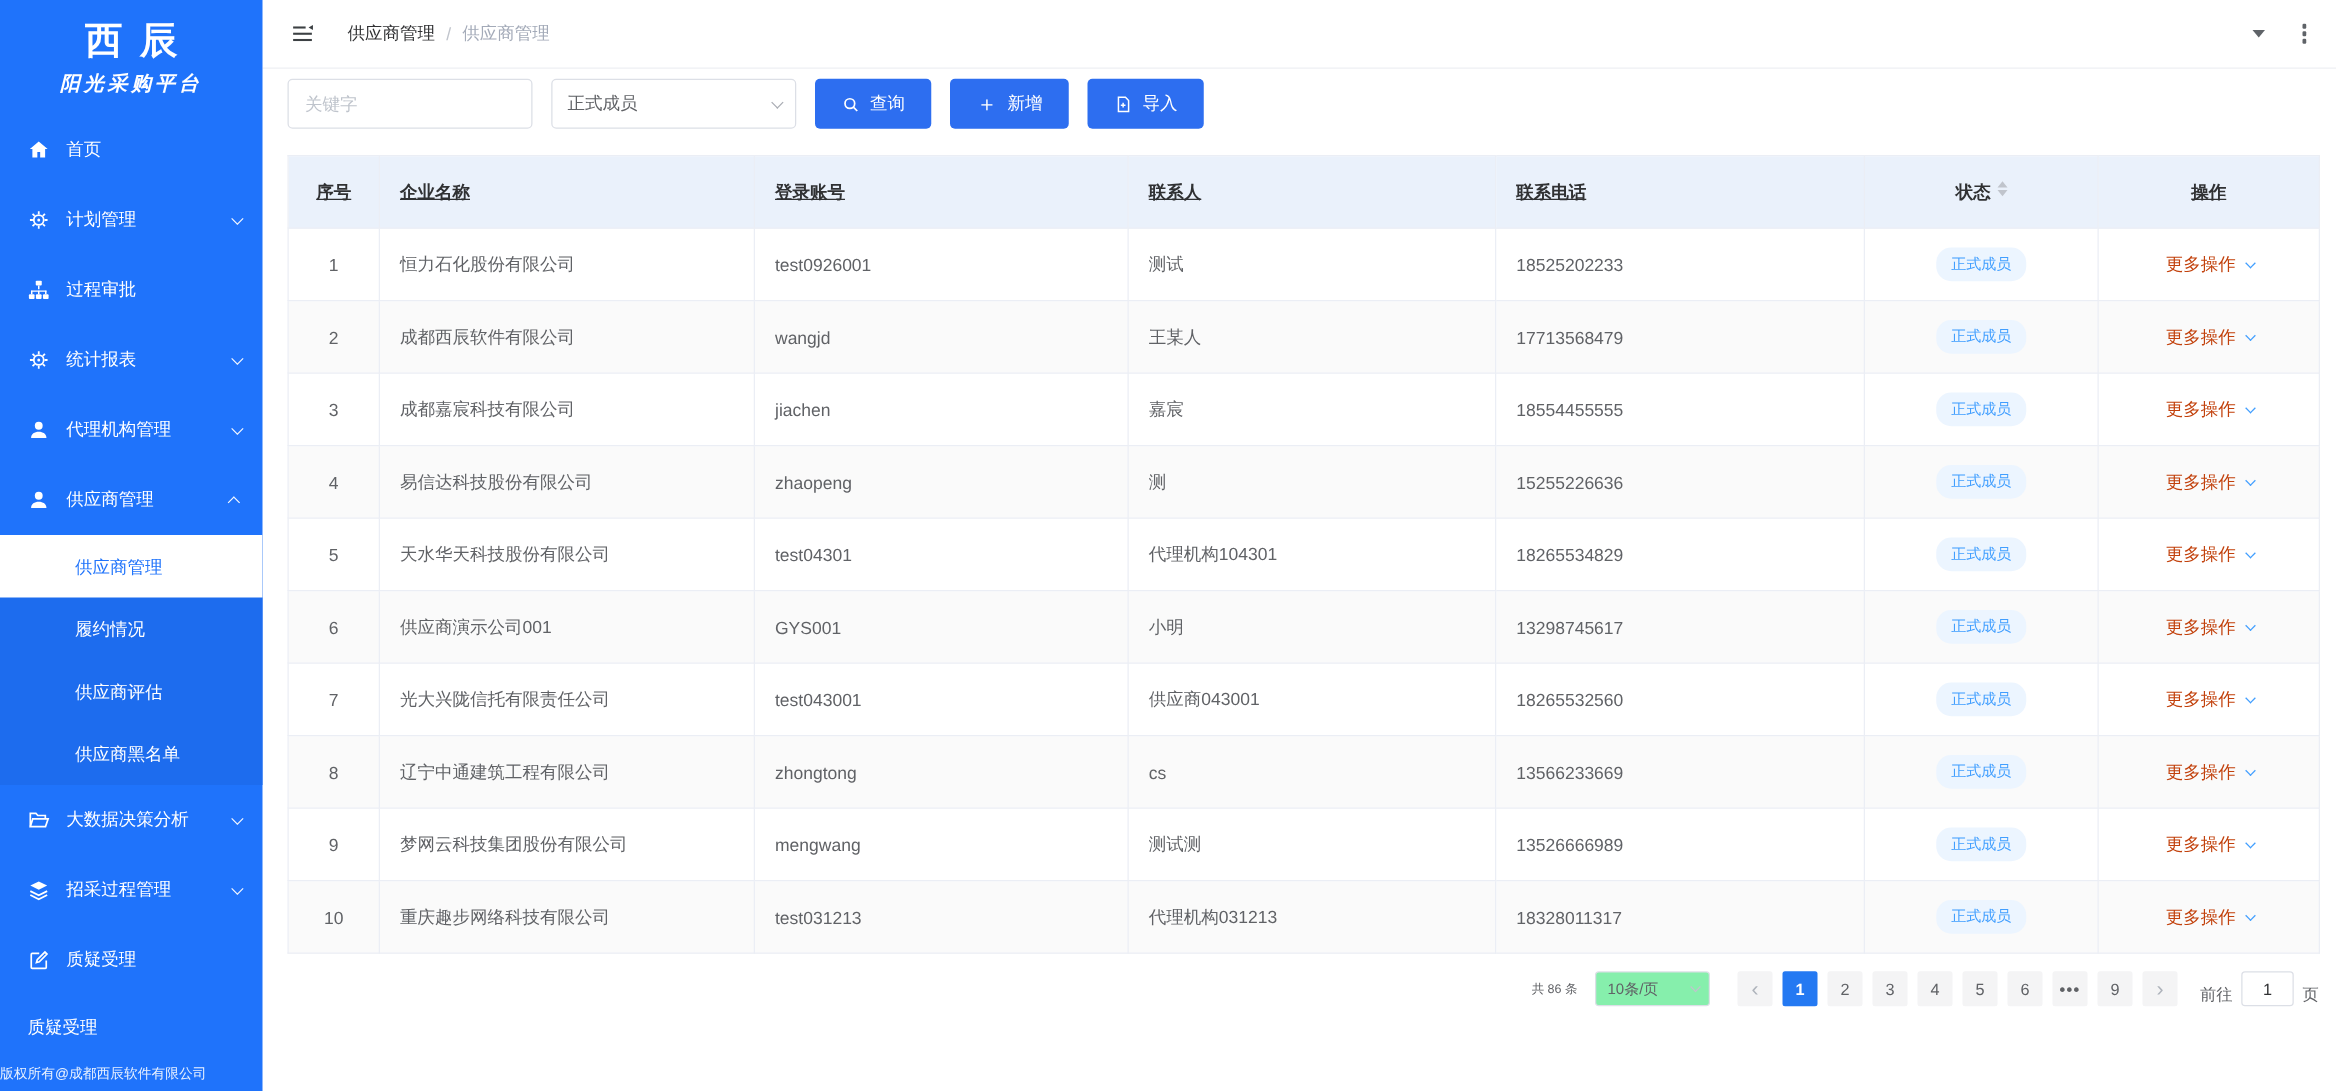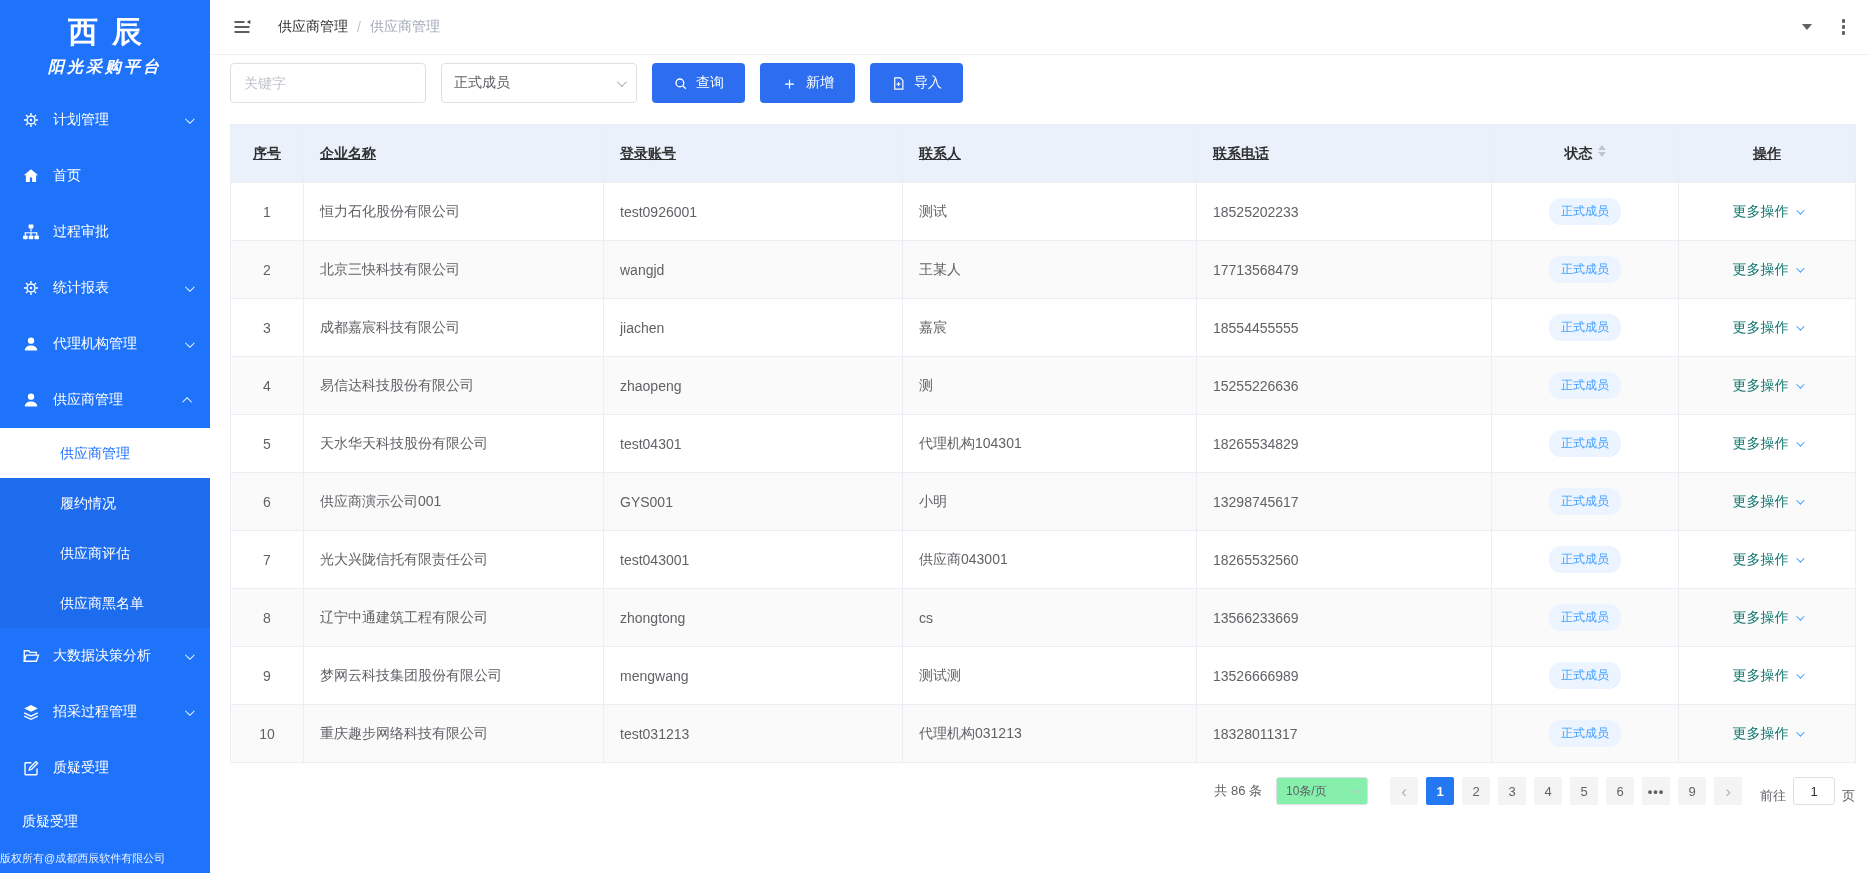--- a/index.html
+++ b/index.html
@@ -57,62 +57,62 @@
   th { background:#eaf1fb; color:#303133; font-weight:bold; text-align:left;text-decoration:underline; }
   td { color:#606266; background:#fff; }
   tr.stripe td { background:#fafafa; }
   .col-no, .col-status, .col-op { text-align:center !important; }
   .th-inner { display:inline-flex; align-items:flex-start; gap:5px; }
   .sort { display:inline-flex; flex-direction:column; gap:2px; }
   .sort i { width:0; height:0; border-left:4px solid transparent; border-right:4px solid transparent; }
   .sort .asc { border-bottom:5px solid #c0c4cc; }
   .sort .desc { border-top:5px solid #c0c4cc; }
   .badge { display:inline-block; background:#ecf5ff; color:#409eff; font-size:12px; padding:5px 12px; border-radius:12px; white-space:nowrap; }
-  .more-link { color:#0f766e; font-size:14px; display:inline-flex; align-items:center; gap:7px; cursor:pointer; }
+  .more-link { color:#c2410c; font-size:14px; display:inline-flex; align-items:center; gap:7px; cursor:pointer; }
   .more-chev { width:6px; height:6px; border-right:1.4px solid #409eff; border-bottom:1.4px solid #409eff; transform:rotate(45deg) translateY(-2px); }
 
   
   .pager { width:1625px; display:flex; justify-content:flex-end; align-items:center; margin-top:14px; }
-  .pg-total { font-size:13px; color:#606266; margin-right:14px; }
+  .pg-total { font-size:10px; color:#606266; margin-right:14px; }
   .size-select { width:92px; height:28px; border:1px solid #dcdfe6; border-radius:3px; background:#86efac; display:flex; align-items:center; justify-content:space-between; padding:0 9px; font-size:12px; color:#606266; cursor:pointer; margin-right:18px; }
   .size-chev { width:6px; height:6px; border-right:1.3px solid #c0c4cc; border-bottom:1.3px solid #c0c4cc; transform:rotate(45deg) translateY(-2px); }
   .pg-btn { min-width:28px; height:28px; background:#f4f4f5; border-radius:2px; display:flex; align-items:center; justify-content:center; font-size:13px; color:#606266; margin:0 4px; cursor:pointer; padding:0 4px; }
   .pg-btn.active { background:#2479f2; color:#fff; font-weight:bold; }
   .pg-arrow { font-size:17px; color:#aeb3bb; line-height:1; }
   .pg-more { letter-spacing:1px; font-weight:bold; }
   .goto { display:flex; align-items:flex-end; font-size:13px; color:#606266; margin-left:14px; gap:7px; }
   .goto-input { width:42px; height:28px; border:1px solid #dcdfe6; border-radius:3px; text-align:center; font-size:13px; color:#303133; outline:none; }
 </style>
 </head>
 <body>
 
 <aside class="sidebar">
   <div class="logo">
     <div class="logo-title">西辰</div>
     <div class="logo-subtitle">阳光采购平台</div>
   </div>
   <nav class="menu">
       <div class="menu-item">
         <span class="mi-icon">
+          <svg viewBox="0 0 24 24" fill="currentColor">
+            <path d="M12 3L2.5 11h2.7v9h5.3v-6h3v6h5.3v-9h2.7z"></path>
+          </svg>
+        </span>
+        <span class="mi-label">首页</span>
+      </div>
+      <div class="menu-item">
+        <span class="mi-icon">
           <svg viewBox="0 0 24 24" fill="none" stroke="currentColor" stroke-width="1.9">
             <circle cx="12" cy="12" r="5.3"></circle>
             <circle cx="12" cy="12" r="1.6" fill="currentColor" stroke="none"></circle>
             <path d="M12 2.6v3.2M12 18.2v3.2M2.6 12h3.2M18.2 12h3.2M5.4 5.4l2.2 2.2M16.4 16.4l2.2 2.2M18.6 5.4l-2.2 2.2M7.6 16.4l-2.2 2.2"></path>
           </svg>
         </span>
         <span class="mi-label">计划管理</span>
         <span class="chev down"></span>
-      </div>
-      <div class="menu-item">
-        <span class="mi-icon">
-          <svg viewBox="0 0 24 24" fill="currentColor">
-            <path d="M12 3L2.5 11h2.7v9h5.3v-6h3v6h5.3v-9h2.7z"></path>
-          </svg>
-        </span>
-        <span class="mi-label">首页</span>
       </div>
       <div class="menu-item">
         <span class="mi-icon">
           <svg viewBox="0 0 24 24" fill="currentColor">
             <rect x="8.8" y="2" width="6.4" height="5.2" rx="1"></rect>
             <rect x="1.5" y="16.5" width="6" height="5" rx="1"></rect>
             <rect x="9" y="16.5" width="6" height="5" rx="1"></rect>
             <rect x="16.5" y="16.5" width="6" height="5" rx="1"></rect>
             <path d="M11.2 7.2h1.6v4h-1.6z"></path>
             <path d="M3.7 12.4h16.6v1.4H3.7z"></path>
@@ -283,21 +283,21 @@
             <td>测试</td>
             <td>18525202233</td>
             <td class="col-status"><span class="badge">正式成员</span></td>
             <td class="col-op"><span class="more-link">
                 <span>更多操作</span>
                 <span class="more-chev"></span>
               </span></td>
           </tr>
           <tr class="stripe">
             <td class="col-no">2</td>
-            <td>北京三快科技有限公司</td>
+            <td>成都西辰软件有限公司</td>
             <td>wangjd</td>
             <td>王某人</td>
             <td>17713568479</td>
             <td class="col-status"><span class="badge">正式成员</span></td>
             <td class="col-op"><span class="more-link">
                 <span>更多操作</span>
                 <span class="more-chev"></span>
               </span></td>
           </tr>
           <tr>

